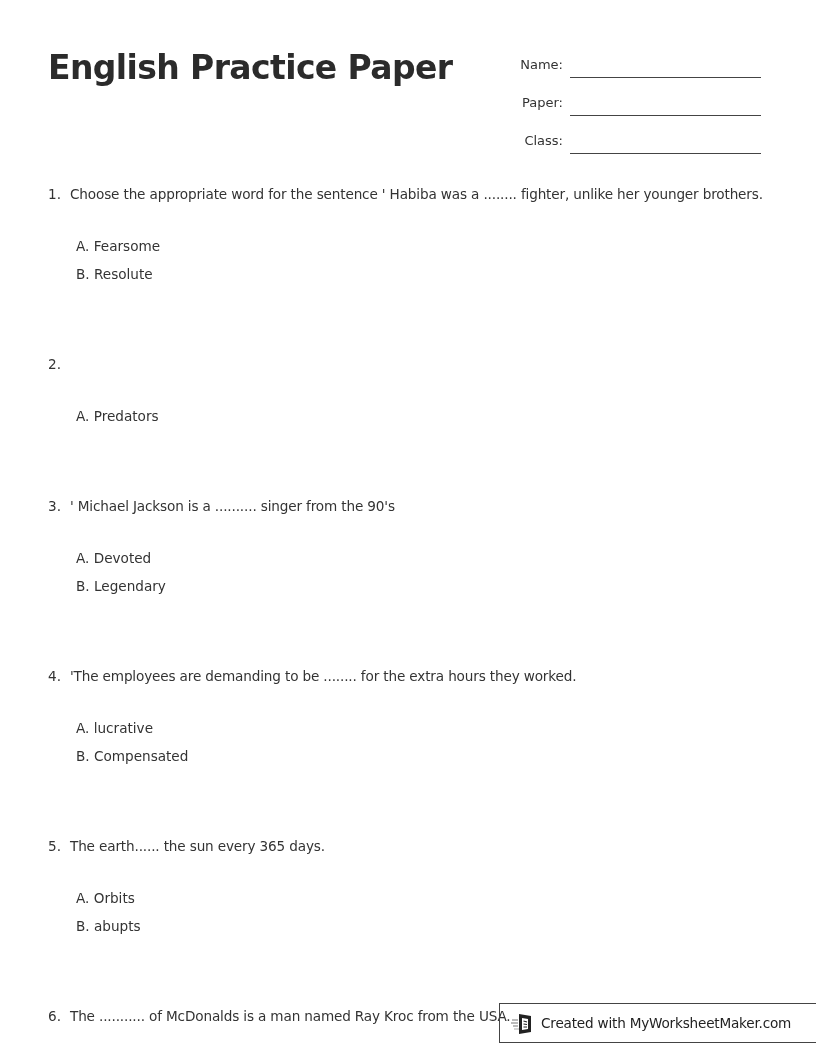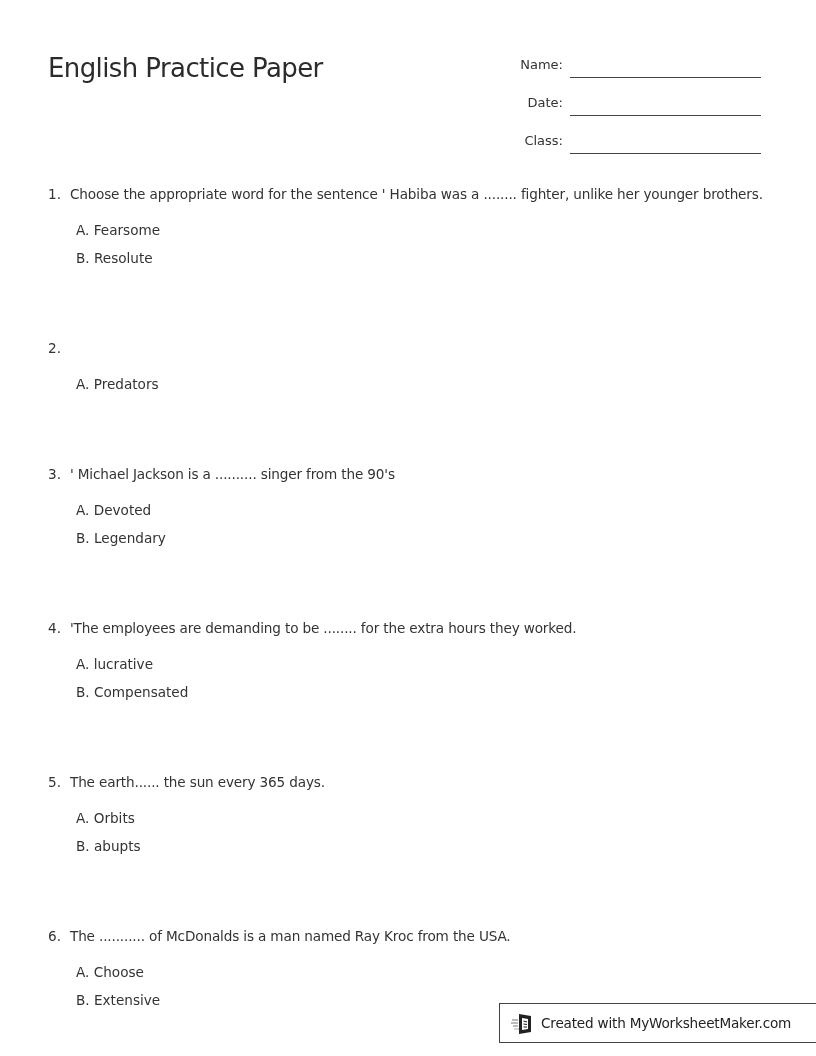--- a/index.html
+++ b/index.html
@@ -12,22 +12,22 @@
       height: 1056px;
       position: relative;
       overflow: hidden;
       font-family: "DejaVu Sans", "Liberation Sans", sans-serif;
       color: #333333;
     }
     .title {
       position: absolute;
       left: 48px;
       top: 47px;
-      font-size: 26px;
-      font-weight: normal;
+      font-size: 33px;
+      font-weight: bold;
       color: #2b2b2b;
       letter-spacing: -0.6px;
       margin: 0;
       line-height: 42px;
     }
     .fields {
       position: absolute;
       left: 480px;
       top: 50px;
       width: 290px;
@@ -69,21 +69,21 @@
     .q-line {
       display: flex;
       white-space: nowrap;
     }
     .q-num {
       width: 22px;
       flex: none;
     }
     .q-text { flex: none; letter-spacing: -0.15px; }
     .options {
-      margin-top: 16px;
+      margin-top: 32px;
       padding-left: 28px;
     }
     .option {
       height: 28px;
       line-height: 20px;
     }
     .footer {
       position: absolute;
       left: 499px;
       top: 1003px;
@@ -109,21 +109,21 @@
 <body>
 
 <h1 class="title">English Practice Paper</h1>
 
 <div class="fields">
   <div class="field-row">
     <span class="field-label">Name:</span>
     <span class="field-line"></span>
   </div>
   <div class="field-row">
-    <span class="field-label">Date:</span>
+    <span class="field-label">Paper:</span>
     <span class="field-line"></span>
   </div>
   <div class="field-row">
     <span class="field-label">Class:</span>
     <span class="field-line"></span>
   </div>
 </div>
 
 <div class="questions">
   <div class="question">

